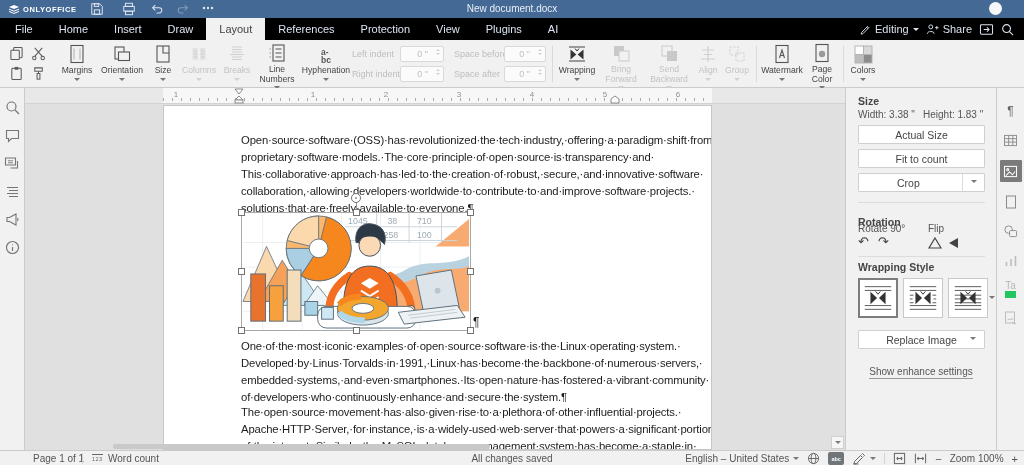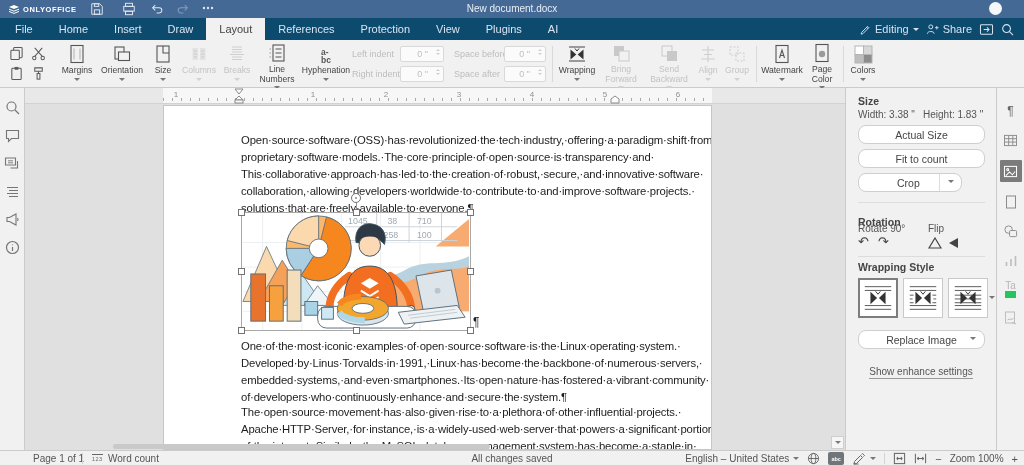--- a/index.html
+++ b/index.html
@@ -9,21 +9,21 @@
   svg{display:block}
 
   
   #hdr{position:absolute;left:0;top:0;width:1024px;height:18px;background:#446995}
   #hdr .logo-txt{position:absolute;left:23px;top:5px;font-size:7.5px;font-weight:bold;color:#fff;letter-spacing:.6px}
   #hdr .qi{position:absolute;top:2px}
   #title{position:absolute;left:0;right:0;top:3px;text-align:center;font-size:10px;color:#e9eef6}
   #avatar{position:absolute;right:22px;top:2px;width:13px;height:13px;border-radius:50%;background:#f6f7f8}
 
   
-  #tabrow{position:absolute;left:0;top:18px;width:1024px;height:22px;background:#0c4a6e}
+  #tabrow{position:absolute;left:0;top:18px;width:1024px;height:22px;background:#000000}
   #tabs{position:absolute;left:2px;top:0;height:22px;display:flex}
   .tab{padding:0 13px;line-height:22px;font-size:11px;color:#dbe4f0;cursor:default}
   .tab.active{background:#f1f1f1;color:#444}
   #tabrow-right{position:absolute;right:10px;top:0;height:22px;display:flex;align-items:center;gap:7px;color:#d9e2ee;font-size:11px}
   .tr-item{display:flex;align-items:center;gap:4px}
   .caret-w{width:0;height:0;border:3px solid transparent;border-top-color:#d9e2ee;margin-top:3px}
 
   
   #toolbar{position:absolute;left:0;top:40px;width:1024px;height:48px;background:#f1f1f1;border-bottom:1px solid #cbcbcb}
   .tbtn{position:absolute;top:3px;height:44px;display:flex;flex-direction:column;align-items:center;cursor:default}
@@ -59,21 +59,21 @@
   #rot-hdl::after{content:"";position:absolute;left:3px;top:3px;width:2px;height:2px;border-radius:50%;background:#8a8a8a}
   #img-pilcrow{position:absolute;left:309px;top:209px;font-size:12px;color:#1d1d1d}
   #hthumb{position:absolute;left:88px;top:356px;width:377px;height:5px;background:#c9c9c9;border-radius:2px}
   #vsbtn{position:absolute;left:806px;top:348px;width:13px;height:13px;background:#f6f6f6;border:1px solid #cfcfcf;display:flex;align-items:center;justify-content:center}
   #vsbtn i{width:0;height:0;border:3px solid transparent;border-top-color:#7a7a7a;margin-top:3px}
 
   
   #rpanel{position:absolute;left:845px;top:88px;width:151px;height:362px;background:#f1f1f1;border-left:1px solid #cbcbcb}
   .phead{position:absolute;left:12px;font-size:10.5px;font-weight:bold;color:#444}
   .plbl{position:absolute;font-size:10px;color:#555}
-  .pbtn{position:absolute;background:#fff;border:1px solid #cfcfcf;border-radius:8px;font-size:10.5px;color:#444;display:flex;align-items:center;justify-content:center;height:19px;cursor:default}
+  .pbtn{position:absolute;background:#fff;border:1px solid #cfcfcf;border-radius:1px;font-size:10.5px;color:#444;display:flex;align-items:center;justify-content:center;height:19px;cursor:default}
   .phr{position:absolute;left:12px;width:127px;height:1px;background:#dcdcdc}
   .tile{position:absolute;top:165px;width:40px;height:40px;background:#fff;border:1px solid #c9c9c9;display:flex;align-items:center;justify-content:center}
   .tile.sel{border:2px solid #7d7d7d}
   .caret-d{width:0;height:0;border:3px solid transparent;border-top-color:#777}
   #adv{position:absolute;left:0;right:0;top:245px;text-align:center;font-size:10px;color:#555}
   #adv span{border-bottom:1px solid #9a9a9a;padding-bottom:1px}
 
   
   #rstrip{position:absolute;left:996px;top:88px;width:28px;height:362px;background:#f1f1f1;border-left:1px solid #cbcbcb;display:flex;flex-direction:column;align-items:center;padding-top:14px;gap:11px}
   .rs-item{width:22px;height:18px;display:flex;align-items:center;justify-content:center}
@@ -528,21 +528,21 @@
   <div id="rpanel">
     <span class="phead" style="top:7px">Size</span>
     <span class="plbl" style="left:12px;top:21px">Width: 3.38 "</span>
     <span class="plbl" style="left:77px;top:21px">Height: 1.83 "</span>
     <div class="pbtn" style="left:12px;top:37px;width:127px">
         <span>Actual Size</span>
       </div>
     <div class="pbtn" style="left:12px;top:61px;width:127px">
         <span>Fit to count</span>
       </div>
-    <div class="pbtn" style="left:12px;top:85px;width:104px;justify-content:space-between;padding-left:38px">
+    <div class="pbtn" style="left:12px;top:85px;width:127px;justify-content:space-between;padding-left:38px">
       <span>Crop</span>
       <span style="width:22px;height:100%;border-left:1px solid #dcdcdc;display:flex;align-items:center;justify-content:center">
           <i class="caret-d"></i>
         </span>
     </div>
     <div class="phr" style="top:114px"></div>
     <span class="phead" style="top:128px">Rotation</span>
     <span class="plbl" style="left:12px;top:135px">Rotate 90°</span>
     <span class="plbl" style="left:82px;top:135px">Flip</span>
     <span class="abs" style="left:12px;top:146px;font-size:13px;color:#444">↶</span>

